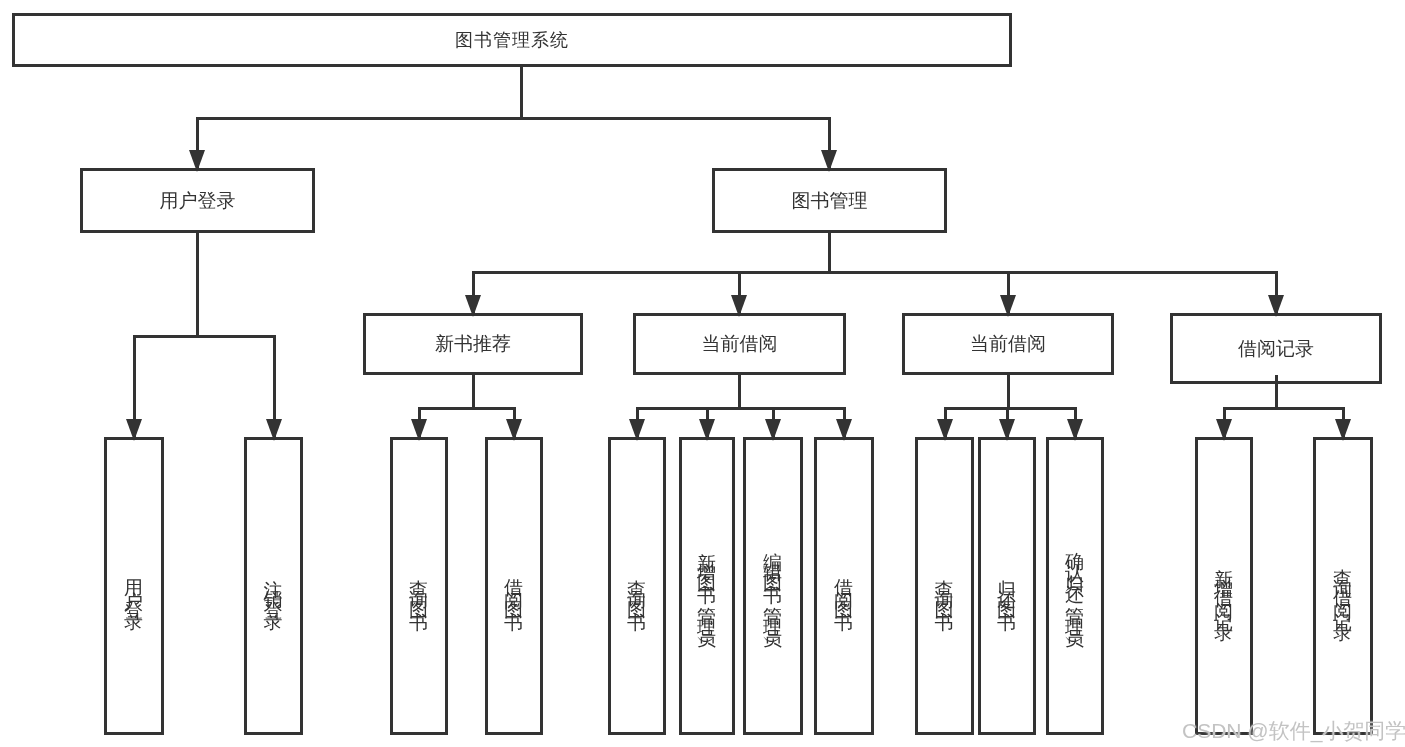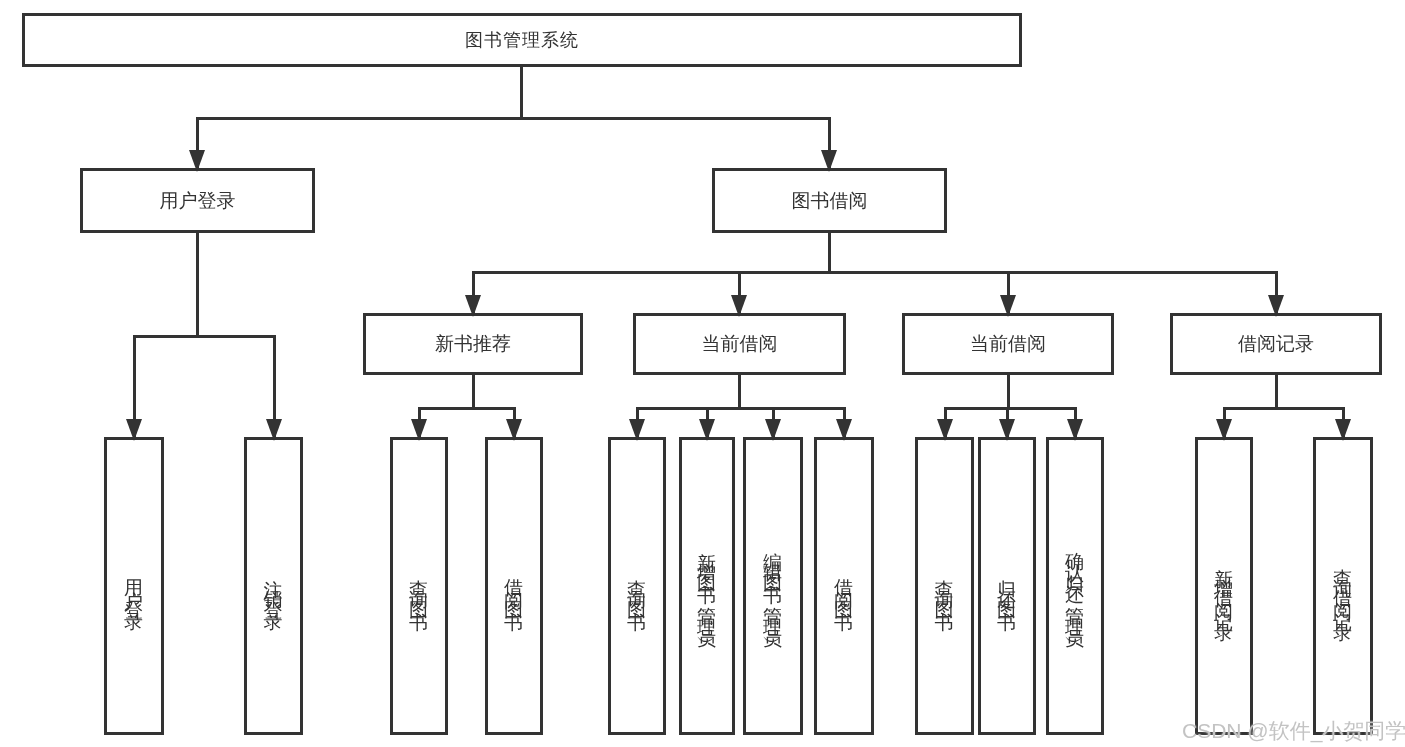--- a/index.html
+++ b/index.html
@@ -27,41 +27,41 @@
   .watermark{
     position:absolute;left:1182px;top:717px;z-index:10;
     font-size:21px;color:#c3c3c3;text-shadow:0 0 2px #ffffff;white-space:nowrap;
   }
 </style>
 </head>
 <body>
 
 <div class="canvas">
 
-  <div class="box title" style="left:22px;top:13px;width:1000px;height:54px;">
+  <div class="box title" style="left:12px;top:13px;width:1000px;height:54px;">
     <span>图书管理系统</span>
   </div>
 
   <div class="box" style="left:80px;top:168px;width:235px;height:65px;">
     <span>用户登录</span>
   </div>
   <div class="box" style="left:712px;top:168px;width:235px;height:65px;">
-    <span>图书借阅</span>
+    <span>图书管理</span>
   </div>
 
   <div class="box" style="left:363px;top:313px;width:220px;height:62px;text-align:center;">
     <span>新书推荐</span>
   </div>
   <div class="box" style="left:633px;top:313px;width:213px;height:62px;">
     <span>当前借阅</span>
   </div>
   <div class="box" style="left:902px;top:313px;width:212px;height:62px;font-family:Liberation Mono, monospace;">
     <span>当前借阅</span>
   </div>
-  <div class="box" style="left:1170px;top:313px;width:212px;height:62px;">
+  <div class="box" style="left:1170px;top:313px;width:212px;height:71px;">
     <span>借阅记录</span>
   </div>
 
   <div class="box" style="left:104px;top:437px;width:60px;height:298px;">
     <span class="vtext">用户登录</span>
   </div>
   <div class="box" style="left:244px;top:437px;width:59px;height:298px;">
     <span class="vtext">注销登录</span>
   </div>
 

